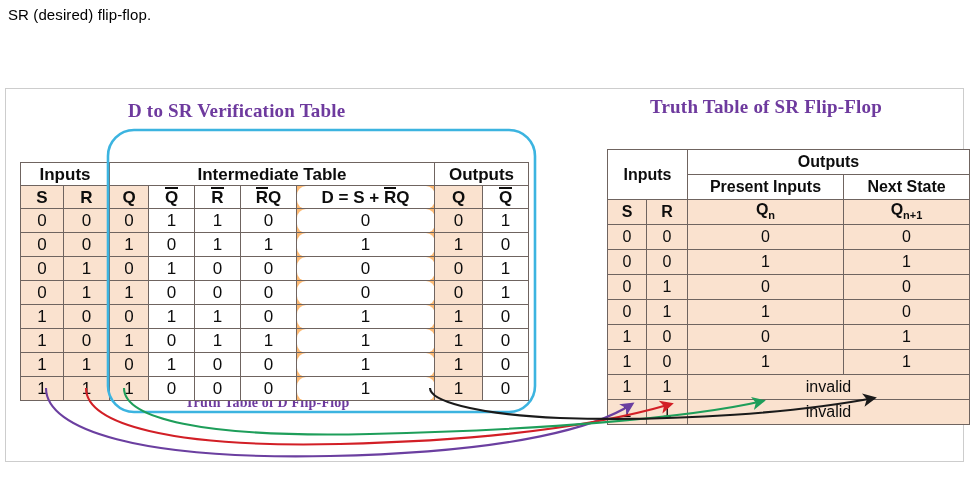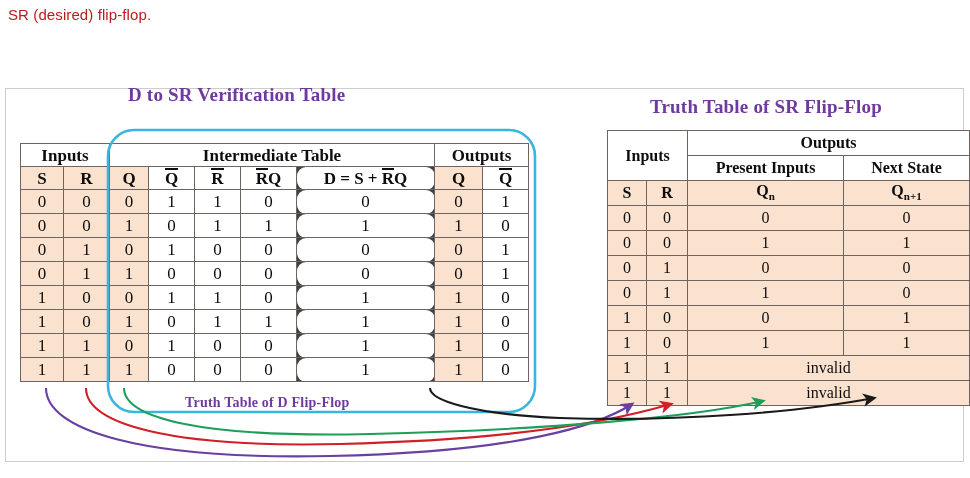--- a/index.html
+++ b/index.html
@@ -10,21 +10,21 @@
     color:#1b1b1b;
     overflow:hidden;
     position:relative;
   }
 
   
   #intro-text{
     position:absolute;
     left:8px; top:6px;
     font-size:15px;
-    color:#b91c1c;
+    color:#000000;
     letter-spacing:.1px;
     white-space:nowrap;
   }
 
   
   #figure-frame{
     position:absolute;
     left:5px; top:88px;
     width:959px; height:374px;
     border:1px solid #cdcdcd;
@@ -35,31 +35,32 @@
   
   .fig-title{
     position:absolute;
     font-family:"Liberation Serif", serif;
     font-weight:bold;
     color:#6e3a9e;
     font-size:19px;
     white-space:nowrap;
     letter-spacing:.2px;
   }
-  #title-d-to-sr{ left:128px; top:84px; }
+  #title-d-to-sr{ left:128px; top:100px; }
   #title-sr-ff  { left:650px; top:96px; }
   #title-d-ff   { left:185px; top:395px; font-size:14px; }
 
   
   table.tt{
     border-collapse:collapse;
     position:absolute;
-    background:#404040;
-    font-family:Liberation Serif, serif;
+    background:#fdba74;
+    font-family:Liberation Sans, sans-serif;
     table-layout:fixed;
+    margin-top:19px;
   }
   table.tt th, table.tt td{
     border:1px solid #6f6460;
     text-align:center;
     vertical-align:middle;
     font-weight:bold;
     color:#0d0d0d;
     padding:0;
     line-height:1;
     white-space:nowrap;

